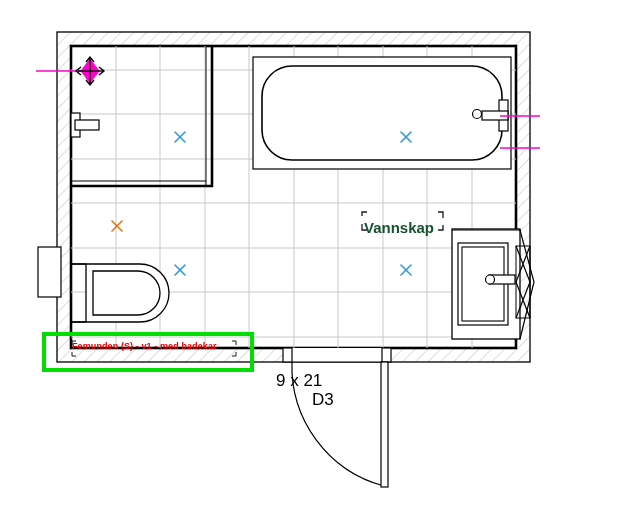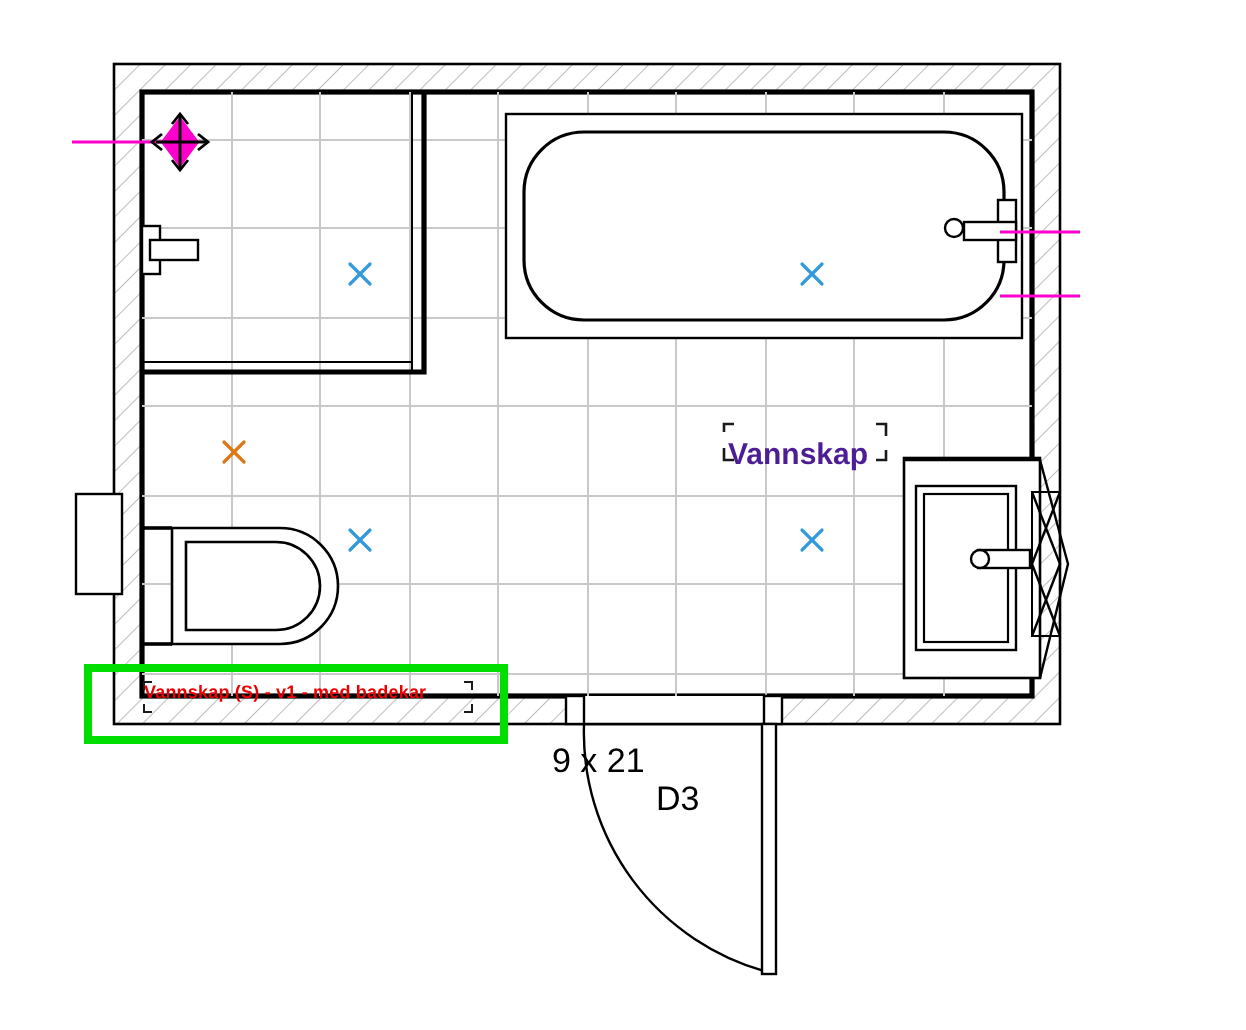--- a/index.html
+++ b/index.html
@@ -31,38 +31,37 @@
   }
   #label-room-name {
     color: #ee0000;
     font-size: 9px;
     font-weight: bold;
     left: 72px;
     top: 341px;
     letter-spacing: 0.1px;
   }
   #label-cabinet {
-    color: #4c1d95;
+    color: #14532d;
     font-size: 15px;
     font-weight: bold;
     left: 364px;
     top: 219px;
   }
   #label-door-size {
     color: #000000;
     font-size: 17px;
     left: 276px;
     top: 371px;
   }
   #label-door-code {
     color: #000000;
     font-size: 17px;
     left: 312px;
     top: 390px;
-    margin-left: 16px;
   }
 </style>
 </head>
 <body>
 
 <div id="canvas-root">
 
   <svg id="plan-svg" width="623" height="515" viewBox="0 0 623 515">
     <defs>
       <pattern id="wallHatch" width="9" height="9" patternTransform="rotate(45)" patternUnits="userSpaceOnUse">
@@ -209,21 +208,21 @@
     <g fill="none" stroke="#1a1a1a" stroke-width="1">
       <path d="M76,341 L72,341 L72,345"></path>
       <path d="M72,352 L72,356 L76,356"></path>
       <path d="M232,341 L236,341 L236,345"></path>
       <path d="M236,352 L236,356 L232,356"></path>
     </g>
 
     <rect x="44" y="334" width="208" height="36" fill="none" stroke="#00dd00" stroke-width="4"></rect>
   </svg>
 
-  <div class="txt" id="label-room-name">Vannskap (S) - v1 - med badekar</div>
+  <div class="txt" id="label-room-name">Femunden (S) - v1 - med badekar</div>
 
   <div class="txt" id="label-cabinet">Vannskap</div>
 
   <div class="txt" id="label-door-size">9 x 21</div>
 
   <div class="txt" id="label-door-code">D3</div>
 
 </div>
 
 </body></html>

